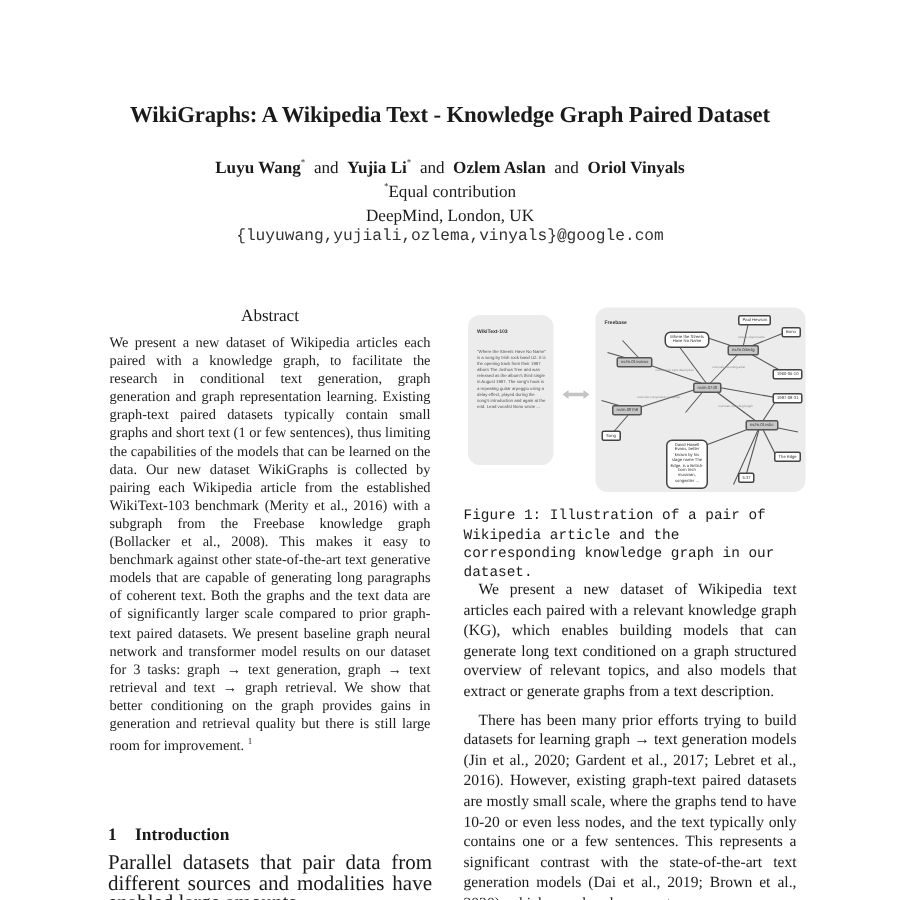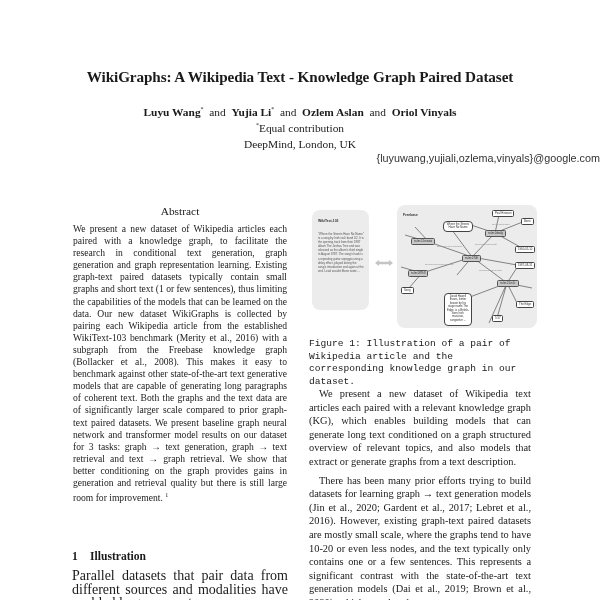--- a/index.html
+++ b/index.html
@@ -4,21 +4,21 @@
   <style>
     html, body { margin: 0; padding: 0; background: #ffffff; }
     body { width: 600px; height: 600px; position: relative; overflow: hidden;
            font-family: "Liberation Serif", "DejaVu Serif", serif; color: #1a1a1a; }
     .title { position: absolute; top: 68px; left: 0; width: 600px; text-align: center;
              font-weight: bold; font-size: 15.2px; letter-spacing: -0.1px; }
     .authors { position: absolute; top: 106px; left: 0; width: 600px; text-align: center; font-size: 11.4px; }
     .authors b { font-weight: bold; }
     .authors sup { font-size: 6px; vertical-align: 5px; }
     .affil { position: absolute; left: 0; width: 600px; text-align: center; font-size: 11.4px; }
-    .email { font-family: Liberation Sans, sans-serif; font-size: 10.8px; color: #333; text-align: right; }
+    .email { font-family: Liberation Mono, monospace; font-size: 10.8px; color: #333; }
     .abs-head { position: absolute; top: 205px; left: 60px; width: 240px; text-align: center;
                 font-weight: normal; font-size: 11.4px; }
     .abs-body { position: absolute; top: 223px; left: 73px; width: 214px; font-size: 9.6px;
                 line-height: 12.1px; text-align: justify; color: #222; }
     .sec-head { position: absolute; top: 550px; left: 72px; font-weight: bold; font-size: 11.6px; }
     .sec-head .num { display: inline-block; width: 18px; }
     .intro { position: absolute; top: 569px; left: 72px; width: 216px; font-size: 14px;
              line-height: 13.6px; text-align: justify; }
     .rcol { position: absolute; left: 309px; width: 222px; font-size: 10.4px; line-height: 13.6px;
             text-align: justify; }
@@ -61,21 +61,21 @@
 <div class="affil" style="top:138px;">DeepMind, London, UK</div>
 <div class="affil email" style="top:152px;">{luyuwang,yujiali,ozlema,vinyals}@google.com</div>
 
 <div class="abs-head">Abstract</div>
 <div class="abs-body">
   <span>We present a new dataset of Wikipedia articles each paired with a knowledge graph, to facilitate the research in conditional text generation, graph generation and graph representation learning. Existing graph-text paired datasets typically contain small graphs and short text (1 or few sentences), thus limiting the capabilities of the models that can be learned on the data. Our new dataset WikiGraphs is collected by pairing each Wikipedia article from the established WikiText-103 benchmark (Merity et al., 2016) with a subgraph from the Freebase knowledge graph (Bollacker et al., 2008). This makes it easy to benchmark against other state-of-the-art text generative models that are capable of generating long paragraphs of coherent text. Both the graphs and the text data are of significantly larger scale compared to prior graph-text paired datasets. We present baseline graph neural network and transformer model results on our dataset for 3 tasks: graph → text generation, graph → text retrieval and text → graph retrieval. We show that better conditioning on the graph provides gains in generation and retrieval quality but there is still large room for improvement.</span>
   <sup style="font-size:6px;">1</sup>
 </div>
 
 <div class="sec-head">
-  <span class="num">1</span><span>Illustration</span>
+  <span class="num">1</span><span>Introduction</span>
 </div>
 <div class="intro">Parallel datasets that pair data from different sources and modalities have enabled large amounts</div>
 
 <div class="fig">
   <div class="wt-panel">
     <div class="wt-title">WikiText-103</div>
     <div class="wt-text">"Where the Streets Have No Name" is a song by Irish rock band U2. It is the opening track from their 1987 album The Joshua Tree and was released as the album's third single in August 1987. The song's hook is a repeating guitar arpeggio using a delay effect, played during the song's introduction and again at the end. Lead vocalist Bono wrote ...</div>
   </div>
   <svg class="dbl-arrow" viewBox="0 0 18 6">
     <polygon points="0,3 4,0 4,1.8 14,1.8 14,0 18,3 14,6 14,4.2 4,4.2 4,6" fill="#c4c4c4"></polygon>

